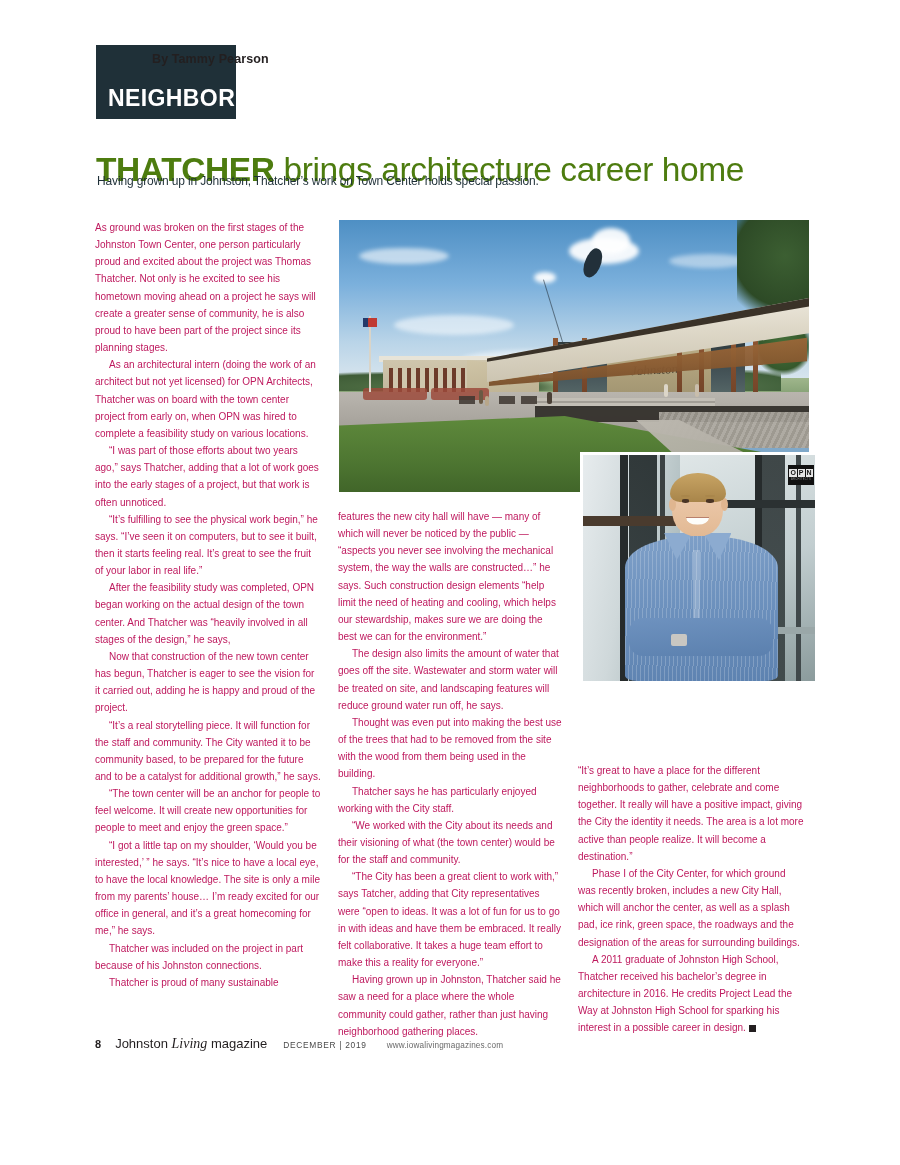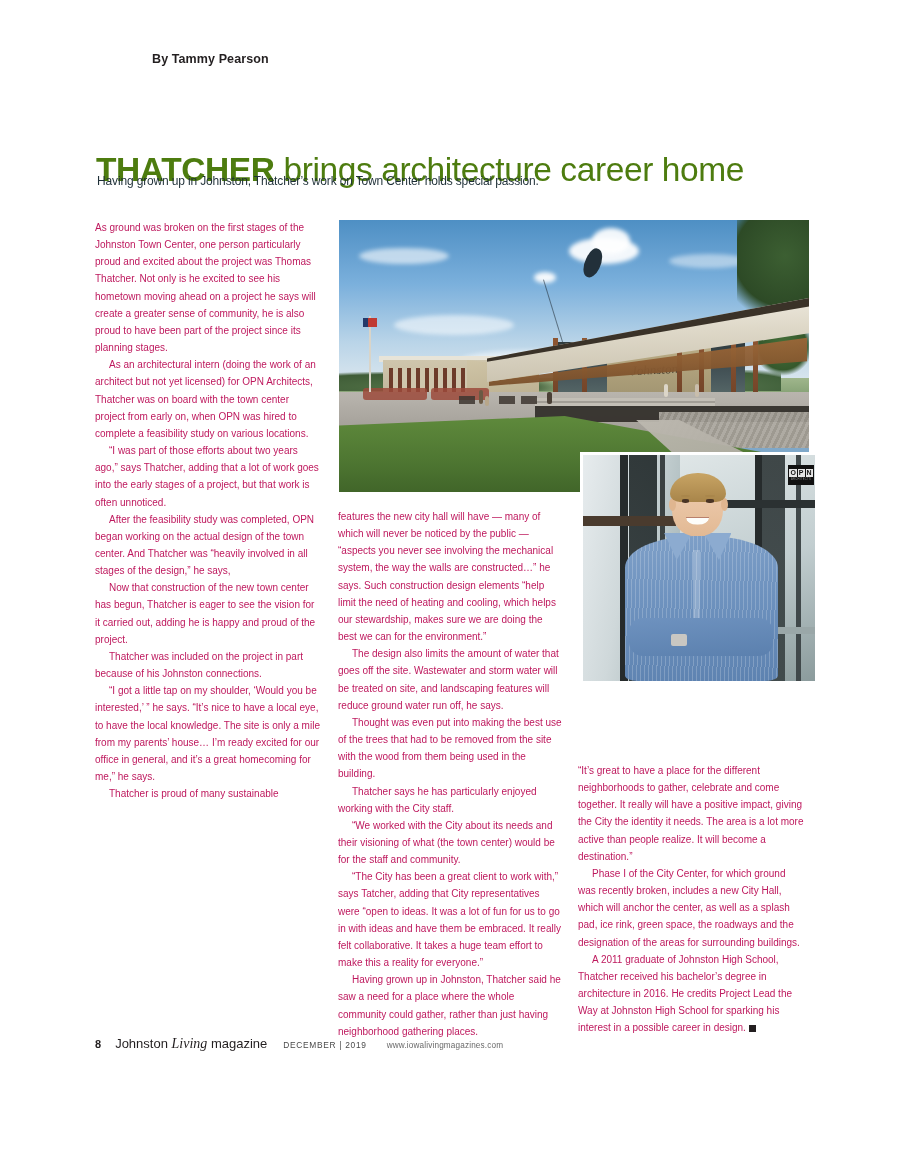--- a/index.html
+++ b/index.html
@@ -512,20 +512,25 @@
     font-family: "Liberation Sans", sans-serif;
     font-size: 8.2px; color: #6a6a6a; letter-spacing: .15px;
     margin-left: 20px; white-space: nowrap;
   }
 </style>
 </head>
 <body>
 
 <div class="page">
 
+  <div class="masthead">
+    <div class="neighbor-badge">
+      <span class="badge-label">NEIGHBOR</span>
+    </div>
+  </div>
 
   <div class="byline">By Tammy Pearson</div>
 
   <h1 class="headline"><span class="strong">THATCHER</span><span> brings architecture career home</span></h1>
 
   <div class="subhead">Having grown up in Johnston, Thatcher’s work on Town Center holds special passion.</div>
 
   <div class="main-photo">
     <div class="mp-sky"></div>
     <div class="mp-cloud c4"></div>
@@ -633,24 +638,27 @@
         <div class="opn-sub">ARCHITECTS</div>
       </div>
     </div>
   </div>
 
 
   <div class="col" id="col1">
       <p class="first">As ground was broken on the first stages of the Johnston Town Center, one person particularly proud and excited about the project was Thomas Thatcher. Not only is he excited to see his hometown moving ahead on a project he says will create a greater sense of community, he is also proud to have been part of the project since its planning stages.</p>
       <p>As an architectural intern (doing the work of an architect but not yet licensed) for OPN Architects, Thatcher was on board with the town center project from early on, when OPN was hired to complete a feasibility study on various locations.</p>
       <p>“I was part of those efforts about two years ago,” says Thatcher, adding that a lot of work goes into the early stages of a project, but that work is often unnoticed.</p>
+      <p>“It’s fulfilling to see the physical work begin,” he says. “I’ve seen it on computers, but to see it built, then it starts feeling real. It’s great to see the fruit of your labor in real life.”</p>
       <p>After the feasibility study was completed, OPN began working on the actual design of the town center. And Thatcher was “heavily involved in all stages of the design,” he says,</p>
       <p>Now that construction of the new town center has begun, Thatcher is eager to see the vision for it carried out, adding he is happy and proud of the project.</p>
+      <p>“It’s a real storytelling piece. It will function for the staff and community. The City wanted it to be community based, to be prepared for the future and to be a catalyst for additional growth,” he says.</p>
+      <p>“The town center will be an anchor for people to feel welcome. It will create new opportunities for people to meet and enjoy the green space.”</p>
+      <p>“I got a little tap on my shoulder, ‘Would you be interested,’ ” he says. “It’s nice to have a local eye, to have the local knowledge. The site is only a mile from my parents’ house… I’m ready excited for our office in general, and it’s a great homecoming for me,” he says.</p>
       <p>Thatcher was included on the project in part because of his Johnston connections.</p>
-      <p>“I got a little tap on my shoulder, ‘Would you be interested,’ ” he says. “It’s nice to have a local eye, to have the local knowledge. The site is only a mile from my parents’ house… I’m ready excited for our office in general, and it’s a great homecoming for me,” he says.</p>
       <p>Thatcher is proud of many sustainable</p>
     </div>
   <div class="col" id="col2">
       <p class="first">features the new city hall will have — many of which will never be noticed by the public — “aspects you never see involving the mechanical system, the way the walls are constructed…” he says. Such construction design elements “help limit the need of heating and cooling, which helps our stewardship, makes sure we are doing the best we can for the environment.”</p>
       <p>The design also limits the amount of water that goes off the site. Wastewater and storm water will be treated on site, and landscaping features will reduce ground water run off, he says.</p>
       <p>Thought was even put into making the best use of the trees that had to be removed from the site with the wood from them being used in the building.</p>
       <p>Thatcher says he has particularly enjoyed working with the City staff.</p>
       <p>“We worked with the City about its needs and their visioning of what (the town center) would be for the staff and community.</p>
       <p>“The City has been a great client to work with,” says Tatcher, adding that City representatives were “open to ideas. It was a lot of fun for us to go in with ideas and have them be embraced. It really felt collaborative. It takes a huge team effort to make this a reality for everyone.”</p>
       <p>Having grown up in Johnston, Thatcher said he saw a need for a place where the whole community could gather, rather than just having neighborhood gathering places.</p>

